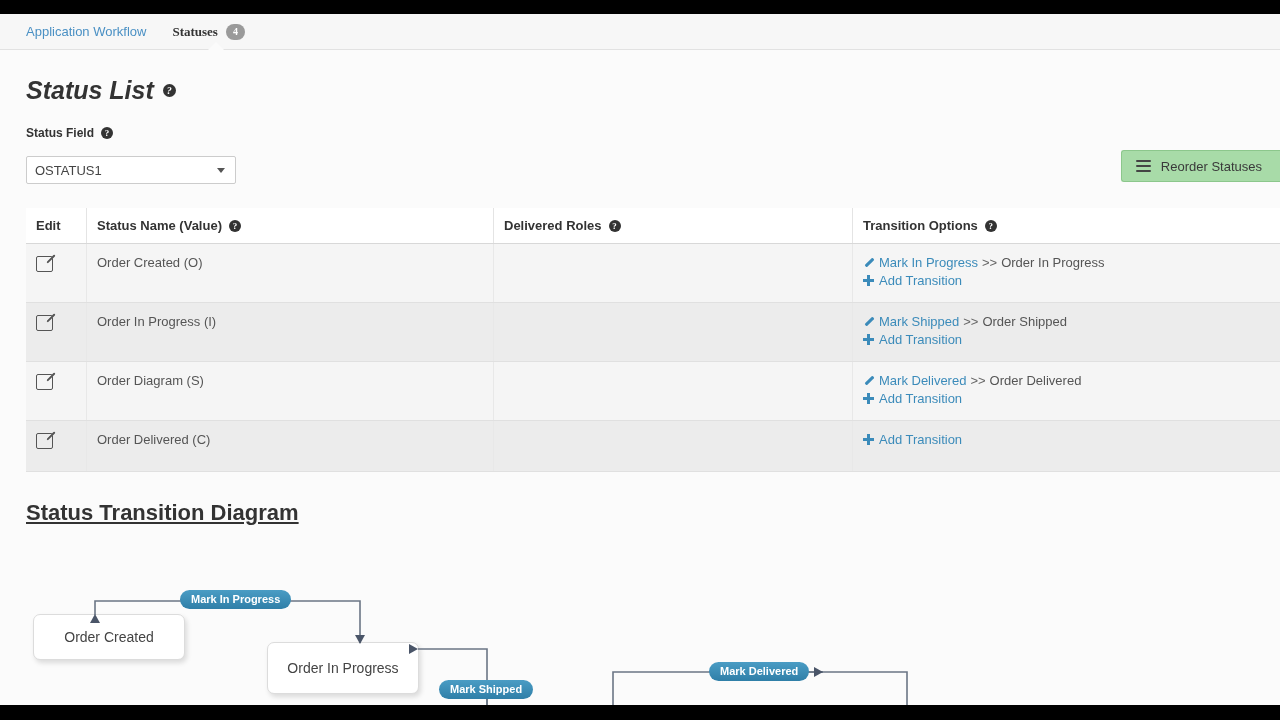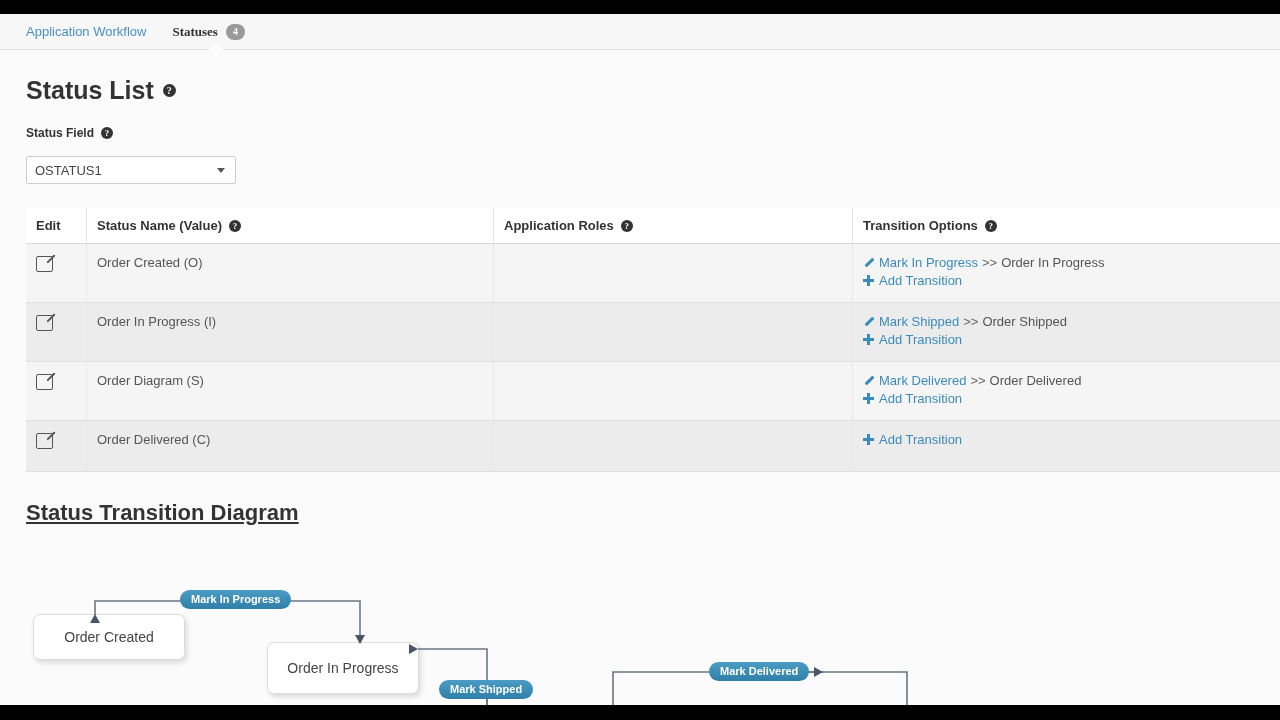--- a/index.html
+++ b/index.html
@@ -89,20 +89,21 @@
   }
 
   
   h1.page-title {
     font-size: 25px;
     font-weight: bold;
     color: #333;
     margin: 26px 0 0 26px;
     display: flex;
     align-items: center;
+    font-style: italic;
   }
   .help-icon {
     display: inline-block;
     width: 12px; height: 12px;
     border-radius: 50%;
     background: #333;
     color: #fff;
     font-size: 9px;
     font-weight: bold;
     line-height: 12px;
@@ -381,38 +382,46 @@
 
   <div class="field-label">
     <span>Status Field</span>
     <span class="help-icon">?</span>
   </div>
 
   <div class="control-row">
     <div class="status-select">
       <span>OSTATUS1</span>
       <span class="sel-arrow"></span>
+    </div>
+    <div class="reorder-btn">
+      <span class="hamburger">
+        <span></span>
+          <span></span>
+          <span></span>
+      </span>
+      <span>Reorder Statuses</span>
     </div>
   </div>
 
   <table class="status-table">
     <thead>
       <tr>
         <th class="col-edit">
           <span>Edit</span>
         </th>
         <th class="col-name">
           <span class="hdr-inner">
             <span>Status Name (Value)</span>
             <span class="help-icon">?</span>
           </span>
         </th>
         <th class="col-roles">
           <span class="hdr-inner">
-            <span>Application Roles</span>
+            <span>Delivered Roles</span>
             <span class="help-icon">?</span>
           </span>
         </th>
         <th class="col-trans">
           <span class="hdr-inner">
             <span>Transition Options</span>
             <span class="help-icon">?</span>
           </span>
         </th>
       </tr>

